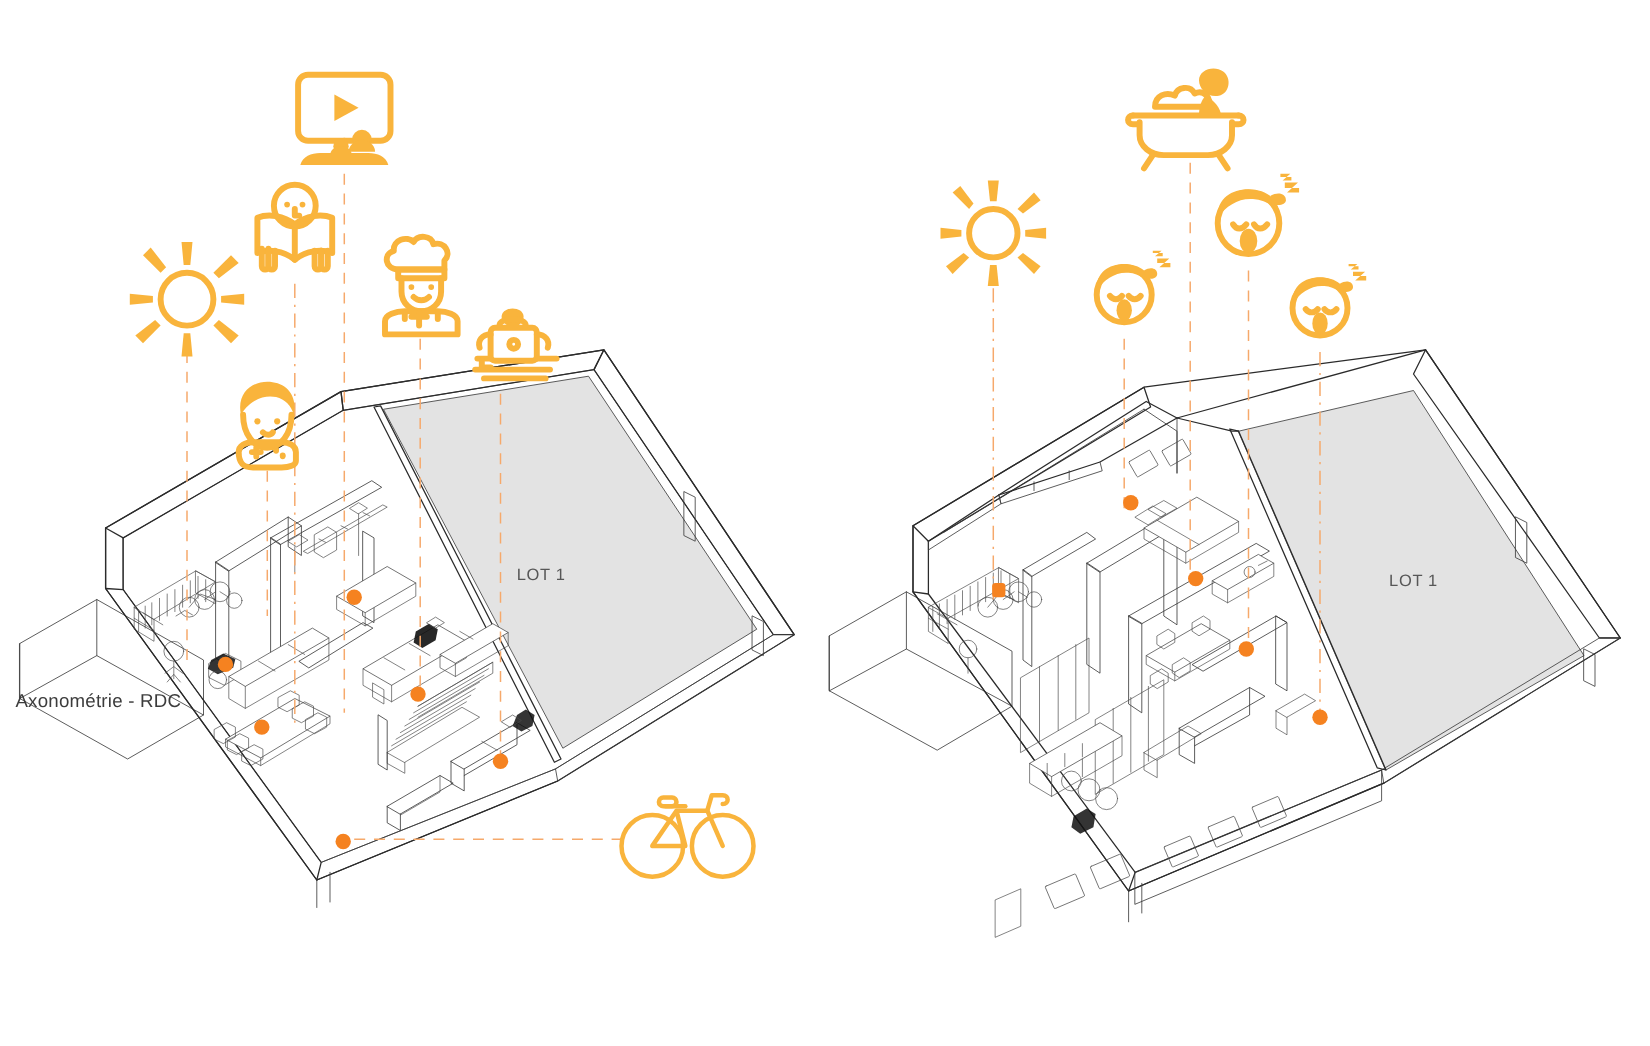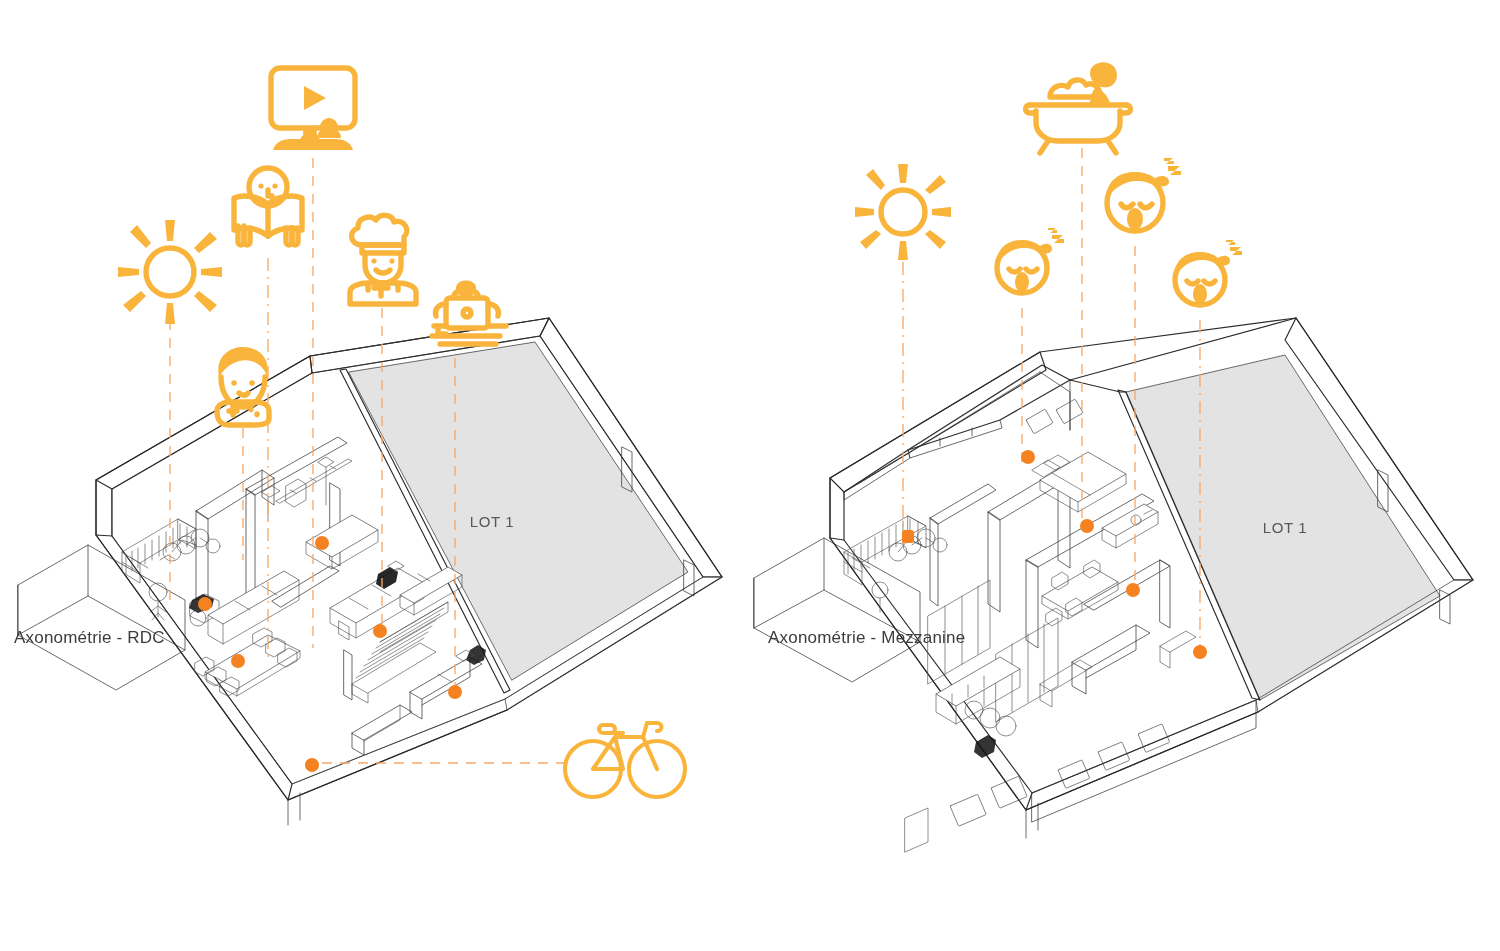--- a/index.html
+++ b/index.html
@@ -485,16 +485,15 @@
         <path class="icon-f" d="M18 -22 C24 -26 30 -24 30 -19 C30 -15 24 -13 19 -16 Z"></path>
         <path class="icon" d="M-13 1 C-10 5 -5 5 -2 1" stroke-width="3"></path>
         <path class="icon" d="M4 1 C7 5 12 5 15 1" stroke-width="3"></path>
         <ellipse class="icon-f" cx="0" cy="14" rx="7" ry="10"></ellipse>
         <path class="icon-f" d="M30 -33 L41 -33 L32 -25 L42 -25 L42 -29 L30 -29 Z"></path>
         <path class="icon-f" d="M26 -40 L34 -40 L28 -35 L35 -35 L35 -38 L26 -38 Z"></path>
       </g>
 
     </svg>
 
-    <div class="caption">Axonométrie - Mezzanine</div>
   </div>
 
 </div>
 
 </body></html>

